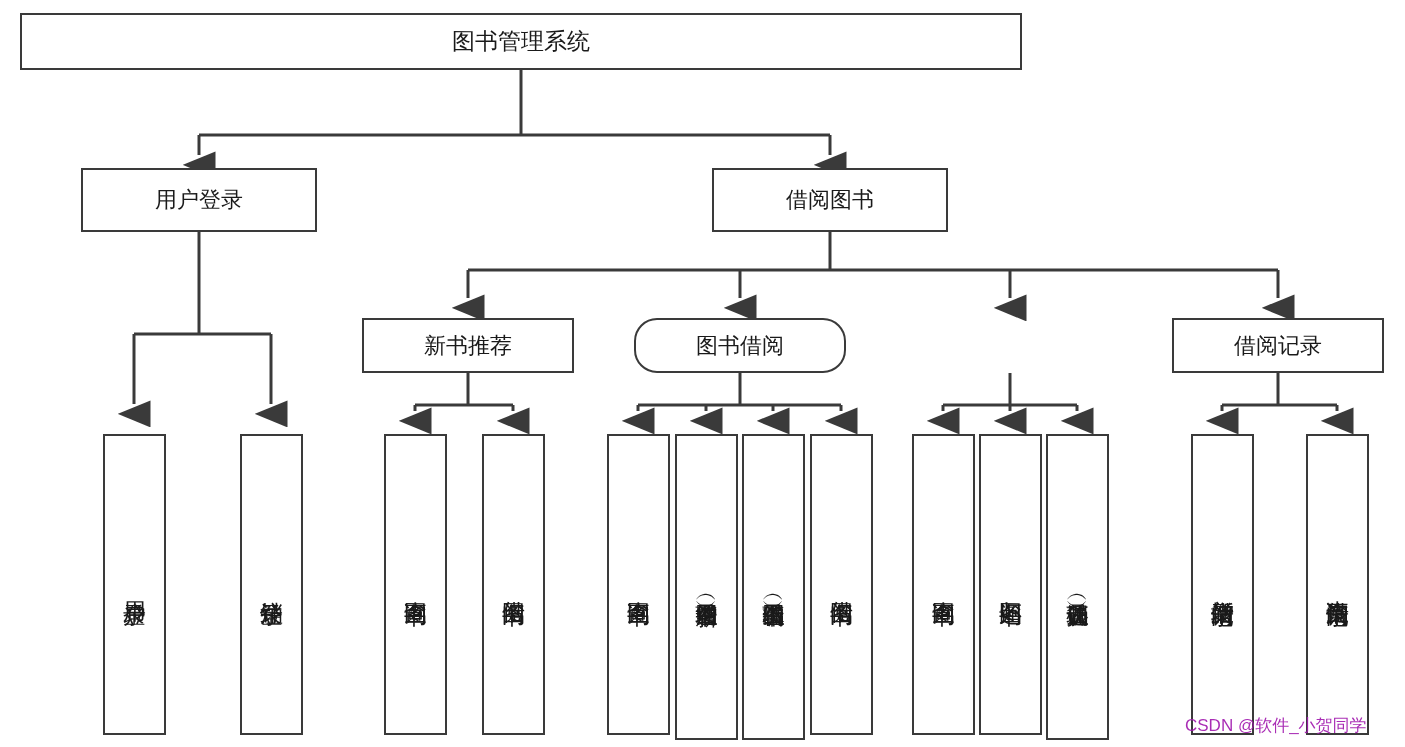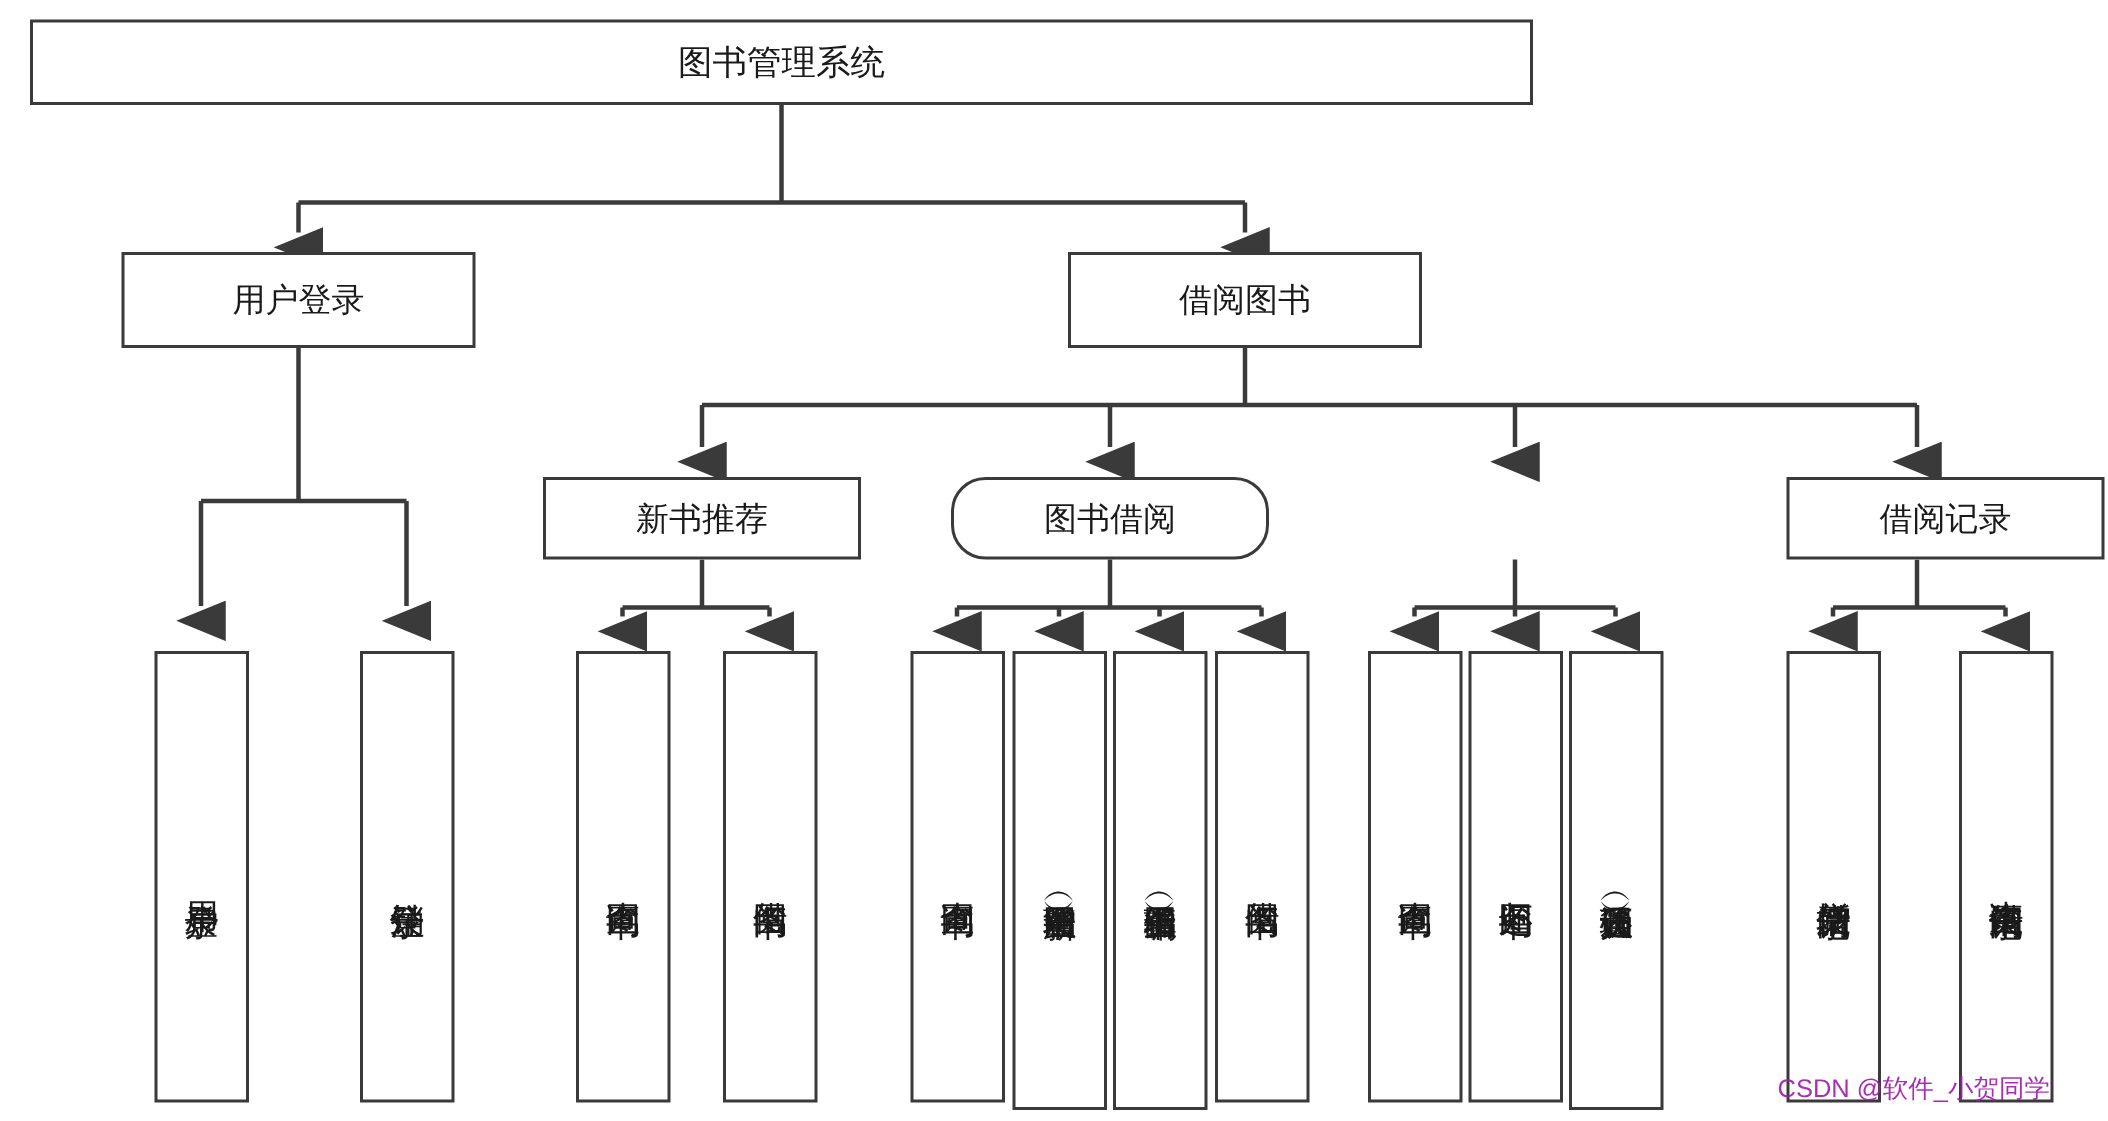--- a/index.html
+++ b/index.html
@@ -133,21 +133,21 @@
   <div class="node h" style="left:712px; top:168px; width:236px; height:64px;">
     <span class="label">借阅图书</span>
   </div>
 
   <div class="node h" style="left:362px; top:318px; width:212px; height:55px;">
     <span class="label">新书推荐</span>
   </div>
   <div class="node h" style="left:634px; top:318px; width:212px; height:55px;border-radius:23px;">
     <span class="label">图书借阅</span>
   </div>
-  <div class="node h" style="left:1172px; top:318px; width:212px; height:55px;margin-left:19px;">
+  <div class="node h" style="left:1172px; top:318px; width:212px; height:55px;">
     <span class="label">借阅记录</span>
   </div>
 
   <div class="node v" style="left:103px; top:434px; width:63px; height:301px;">
     <span class="label">用户登录</span>
   </div>
   <div class="node v" style="left:240px; top:434px; width:63px; height:301px;">
     <span class="label">注销登录</span>
   </div>
 

